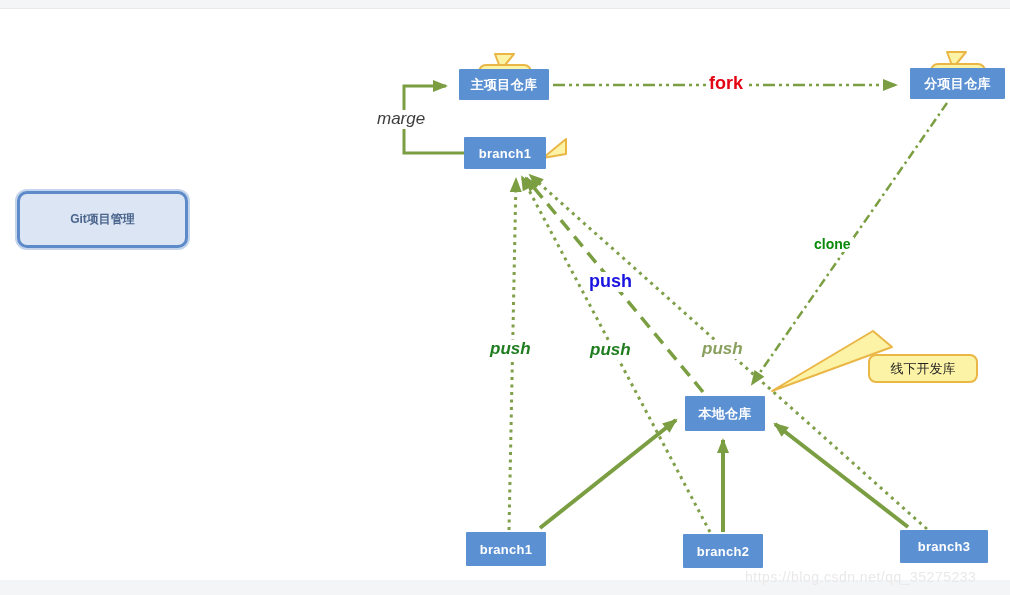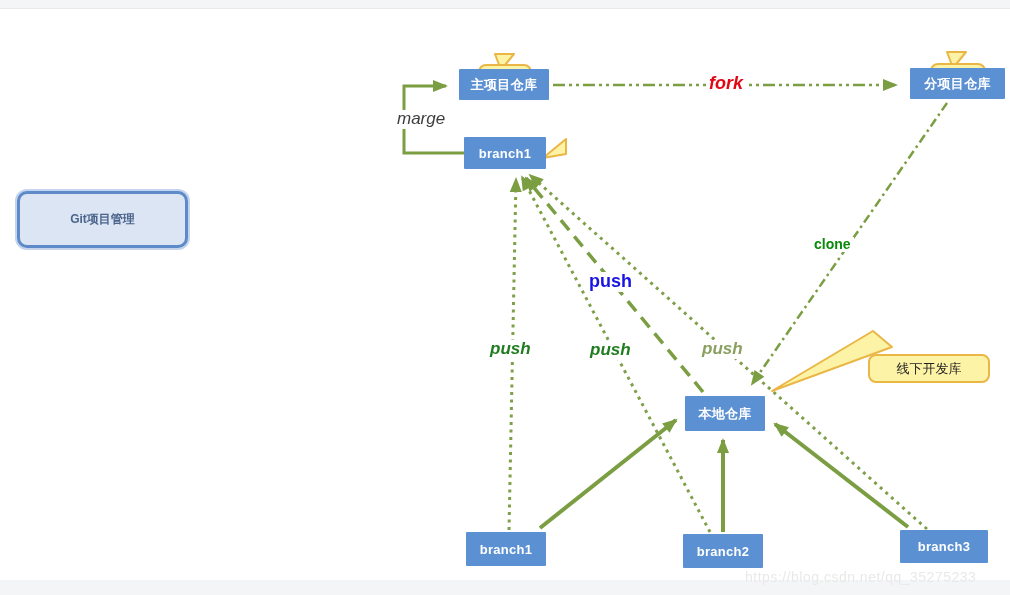--- a/index.html
+++ b/index.html
@@ -20,22 +20,22 @@
   }
   .callout{
     position:absolute;display:flex;align-items:center;justify-content:center;
     background:#fdf3a6;border:2px solid #eab747;border-radius:8px;
     font-size:13px;color:#222;box-sizing:border-box;white-space:nowrap;margin-top:36px;
   }
   .edge-label{
     position:absolute;background:#ffffff;padding:0 3px;line-height:1.1;
     white-space:nowrap;
   }
-  .lbl-marge{font-style:italic;font-size:17px;color:#3d3d3d;margin-left:20px;}
-  .lbl-fork{font-weight:bold;font-size:18px;color:#e30613;font-style:italic;}
+  .lbl-marge{font-style:italic;font-size:17px;color:#3d3d3d;}
+  .lbl-fork{font-weight:bold;font-size:18px;color:#e30613;}
   .lbl-clone{font-weight:bold;font-size:14px;color:#0a8a0a;}
   .lbl-push-blue{font-weight:bold;font-size:18px;color:#1a14e0;}
   .lbl-push-green{font-style:italic;font-weight:600;font-size:17px;color:#1f7d1f;}
   .lbl-push-olive{font-style:italic;font-weight:600;font-size:17px;color:#8aa05e;}
   .title-box{
     position:absolute;left:17px;top:191px;width:171px;height:57px;
     display:flex;align-items:center;justify-content:center;
     background:#dbe5f3;border:3px solid #5d8ac8;border-radius:10px;
     box-shadow:0 0 0 2px #c3d4ec;
     color:#4a648c;font-weight:bold;font-size:12px;box-sizing:border-box;
@@ -89,21 +89,21 @@
   <div class="title-box">
     <span>Git项目管理</span>
   </div>
 
   <div class="callout" style="left:478px;top:28px;width:54px;height:28px;">
     <span>远程</span>
   </div>
   <div class="callout" style="left:930px;top:27px;width:56px;height:27px;">
     <span>远程</span>
   </div>
-  <div class="callout" style="left:868px;top:318px;width:122px;height:29px;">
+  <div class="callout" style="left:868px;top:318px;width:110px;height:29px;">
     <span>线下开发库</span>
   </div>
 
   <div class="node" style="left:459px;top:69px;width:90px;height:31px;">
     <span>主项目仓库</span>
   </div>
   <div class="node" style="left:910px;top:68px;width:95px;height:31px;">
     <span>分项目仓库</span>
   </div>
   <div class="node" style="left:464px;top:137px;width:82px;height:32px;">

